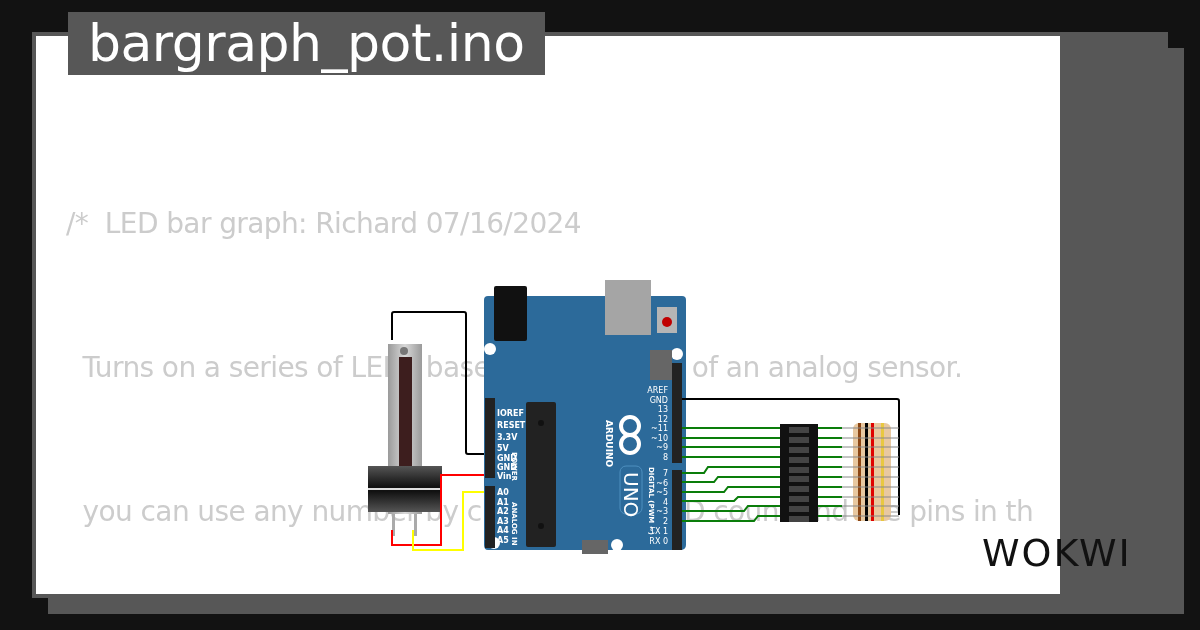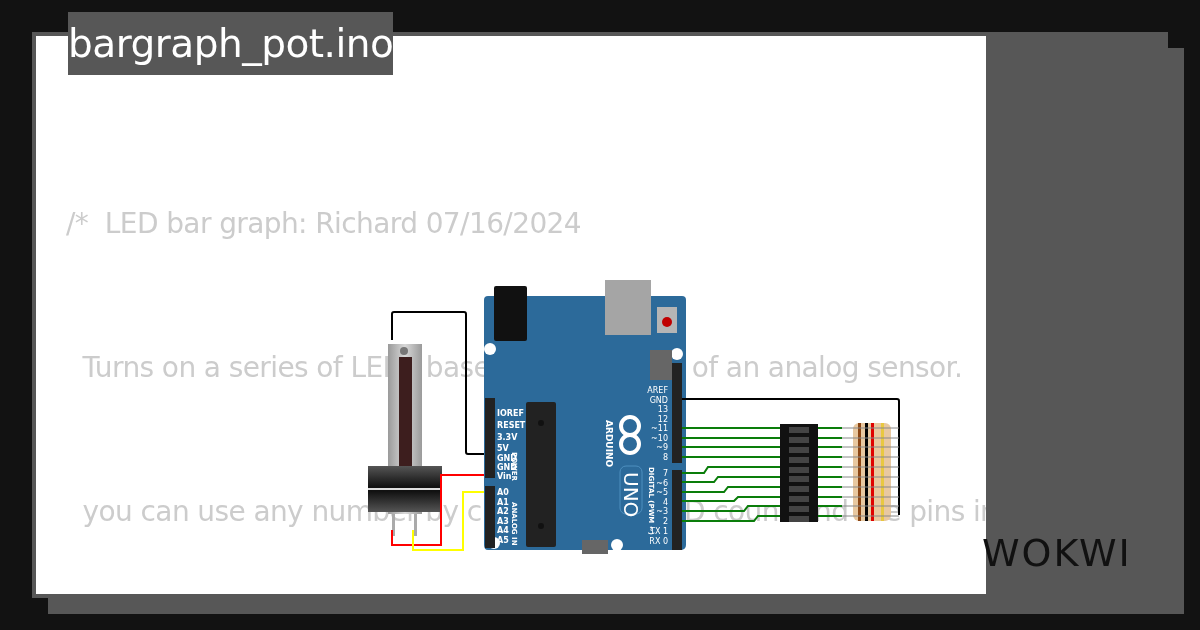--- a/index.html
+++ b/index.html
@@ -1,30 +1,30 @@
 <!DOCTYPE html>
 <html><head>
 <meta charset="utf-8">
 <style>
   html,body{margin:0;padding:0;}
   body{width:1200px;height:630px;background:#121212;position:relative;overflow:hidden;font-family:"DejaVu Sans",sans-serif;}
   .shadow{position:absolute;left:48px;top:48px;width:1136px;height:566px;background:#575757;}
   .card{position:absolute;left:32px;top:32px;width:1136px;height:566px;background:#575757;}
   .card-inner{position:absolute;left:36px;top:36px;width:1128px;height:558px;background:#ffffff;overflow:hidden;}
-  .title-tab{position:absolute;left:68px;top:12px;height:63px;padding:0 0;background:#575757;color:#ffffff;font-size:39px;line-height:63px;font-family:"DejaVu Sans",sans-serif;letter-spacing:-0.5px;}
+  .title-tab{position:absolute;left:68px;top:12px;height:63px;padding:0 20px;background:#575757;color:#ffffff;font-size:52px;line-height:63px;font-family:"DejaVu Sans",sans-serif;letter-spacing:-0.5px;}
   .code{position:absolute;left:30px;top:68px;font-family:"DejaVu Sans",sans-serif;font-size:28px;line-height:48px;color:#cccccc;white-space:pre;letter-spacing:-0.6px;}
   .diagram{position:absolute;left:0;top:0;width:1200px;height:630px;}
   .logo{position:absolute;left:978px;top:528px;}
 </style>
 </head>
 <body>
 
 <div class="shadow"></div>
 <div class="card"></div>
-<div class="card-inner" style="left:36px;top:36px;width:950px;height:558px;position:absolute;">
+<div class="card-inner" style="left:36px;top:36px;width:1024px;height:558px;position:absolute;">
   <div class="code">
     <div>/*  LED bar graph: Richard 07/16/2024</div>
     <div>  Turns on a series of LEDs based on the value of an analog sensor.</div>
     <div>  you can use any number by changing the LED count and the pins in th</div>
     
     
     
     
     
     

